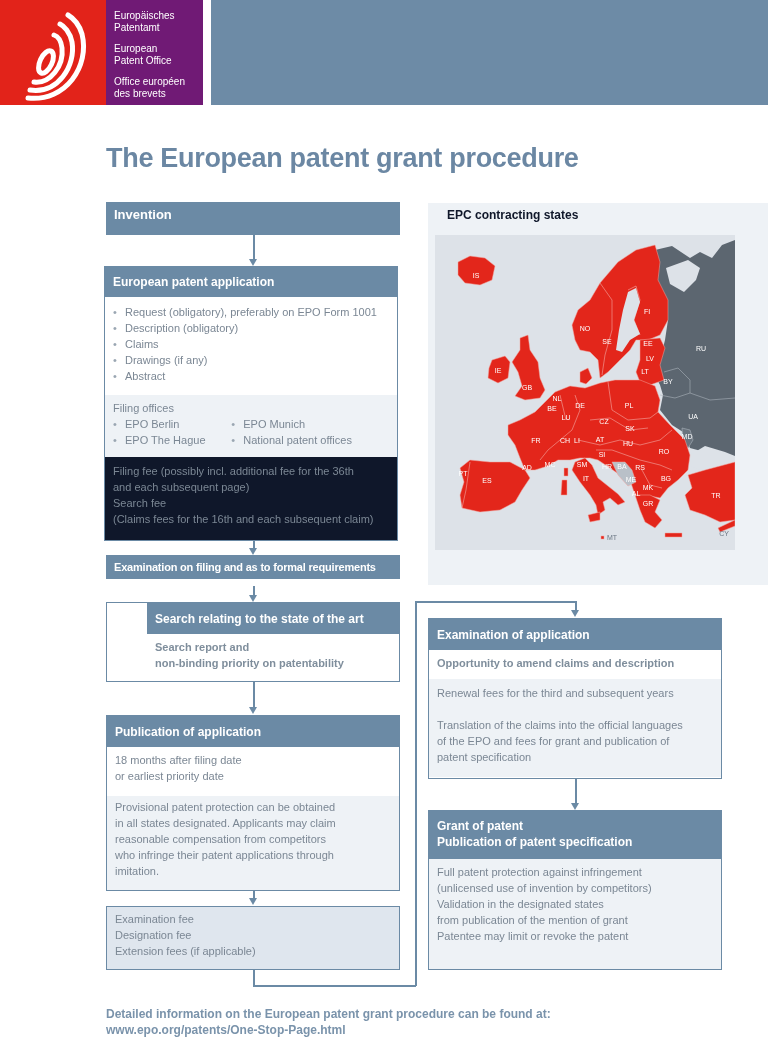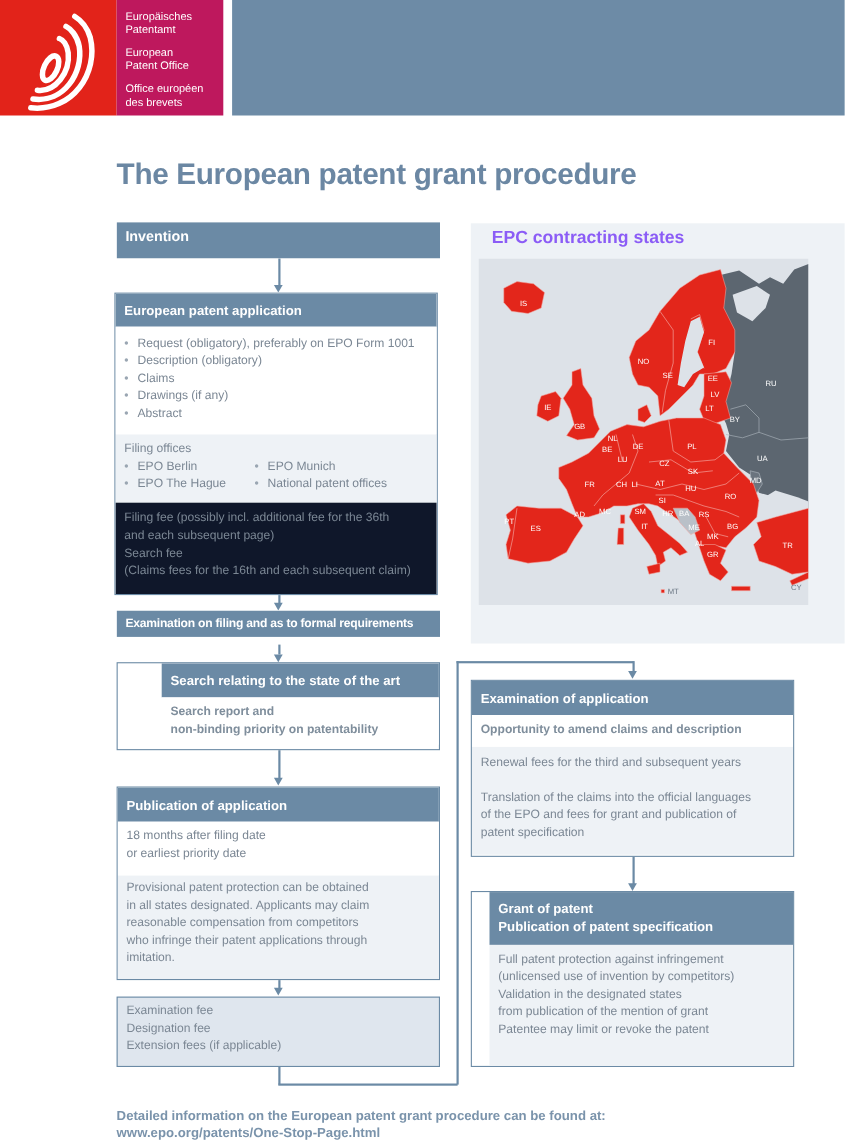--- a/index.html
+++ b/index.html
@@ -2,21 +2,21 @@
 <html><head>
 <meta charset="utf-8">
 <style>
   * { box-sizing: border-box; margin: 0; padding: 0; }
   html, body { width: 768px; height: 1041px; background: #ffffff; overflow: hidden; }
   body { position: relative; font-family: "Liberation Sans", sans-serif; color: #7b8794; }
   .abs { position: absolute; }
 
   
   .logo-red { left: 0; top: 0; width: 106px; height: 105px; background: #e2231a; }
-  .logo-text { left: 106px; top: 0; width: 97px; height: 105px; background: #be185d; color: #fff; padding: 10px 0 0 8px; font-size: 10px; line-height: 11.5px; }
+  .logo-text { left: 106px; top: 0; width: 97px; height: 105px; background: #701a75; color: #fff; padding: 10px 0 0 8px; font-size: 10px; line-height: 11.5px; }
   .logo-text .grp { margin-bottom: 10px; }
   .blue-bar { left: 211px; top: 0; width: 557px; height: 105px; background: #6d8ba6; }
 
   .page-title { left: 106px; top: 143px; font-size: 27px; font-weight: bold; color: #6b87a3; letter-spacing: -0.3px; white-space: nowrap; }
 
   
   .box { position: absolute; border: 1.5px solid #6b8aa5; background: #fff; overflow: hidden; }
   .hdr { background: #6b8aa5; color: #fff; font-weight: bold; font-size: 12px; padding: 0 8px; display: flex; align-items: center; white-space: nowrap; }
   .hdr.tall { align-items: flex-start; padding-top: 7px; line-height: 16px; }
   .sec { padding: 6px 8px; font-size: 11px; line-height: 16px; white-space: nowrap; color: #7b8794; }
@@ -27,21 +27,21 @@
   ul.bul { list-style: none; }
   ul.bul li::before { content: "\2022"; display: inline-block; width: 12px; color: #9aa6b2; }
   .cols { display: flex; }
   .cols ul { width: 120px; }
 
   .line { position: absolute; background: #6b8aa5; }
   .arrowhead { position: absolute; width: 0; height: 0; border-left: 4px solid transparent; border-right: 4px solid transparent; border-top: 7px solid #6b8aa5; }
 
   
   .map-panel { left: 428px; top: 203px; width: 340px; height: 382px; background: #eef2f6; }
-  .map-title { left: 436px; top: 208px; font-size: 16px; font-weight: bold; color: #8b5cf6; padding-left: 11px; }
+  .map-title { left: 436px; top: 208px; font-size: 12px; font-weight: bold; color: #0f172a; padding-left: 11px; }
   .map-svg { left: 435px; top: 235px; width: 300px; height: 315px; }
   .map-svg text { font-family: "Liberation Sans", sans-serif; font-size: 7px; fill: #ffffff; text-anchor: middle; }
 
   .footer { left: 106px; top: 1006px; font-size: 12px; font-weight: bold; color: #7a93ab; line-height: 16px; white-space: nowrap; }
 </style>
 </head>
 <body>
 
 <div class="abs logo-red">
   <svg width="106" height="105" viewBox="0 0 106 105">
@@ -165,21 +165,21 @@
   <div class="sec light" style="height:98px; padding-top:6px;">
     <div style="margin-bottom:16px;">Renewal fees for the third and subsequent years</div>
     <div>Translation of the claims into the official languages</div>
     <div>of the EPO and fees for grant and publication of</div>
     <div>patent specification</div>
   </div>
 </div>
 <div class="line" style="left:575px; top:779px; width:1.5px; height:25px;"></div>
 <div class="arrowhead" style="left:571px; top:803px;"></div>
 
-<div class="box" style="left:428px; top:810px; width:294px; height:160px;padding-left:16px;">
+<div class="box" style="left:428px; top:810px; width:294px; height:160px;">
   <div class="hdr tall" style="height:48px; display:block;">
     <div>Grant of patent</div>
     <div>Publication of patent specification</div>
   </div>
   <div class="sec light" style="height:110px; padding-top:5px;">
     <div>Full patent protection against infringement</div>
     <div>(unlicensed use of invention by competitors)</div>
     <div>Validation in the designated states</div>
     <div>from publication of the mention of grant</div>
     <div>Patentee may limit or revoke the patent</div>

